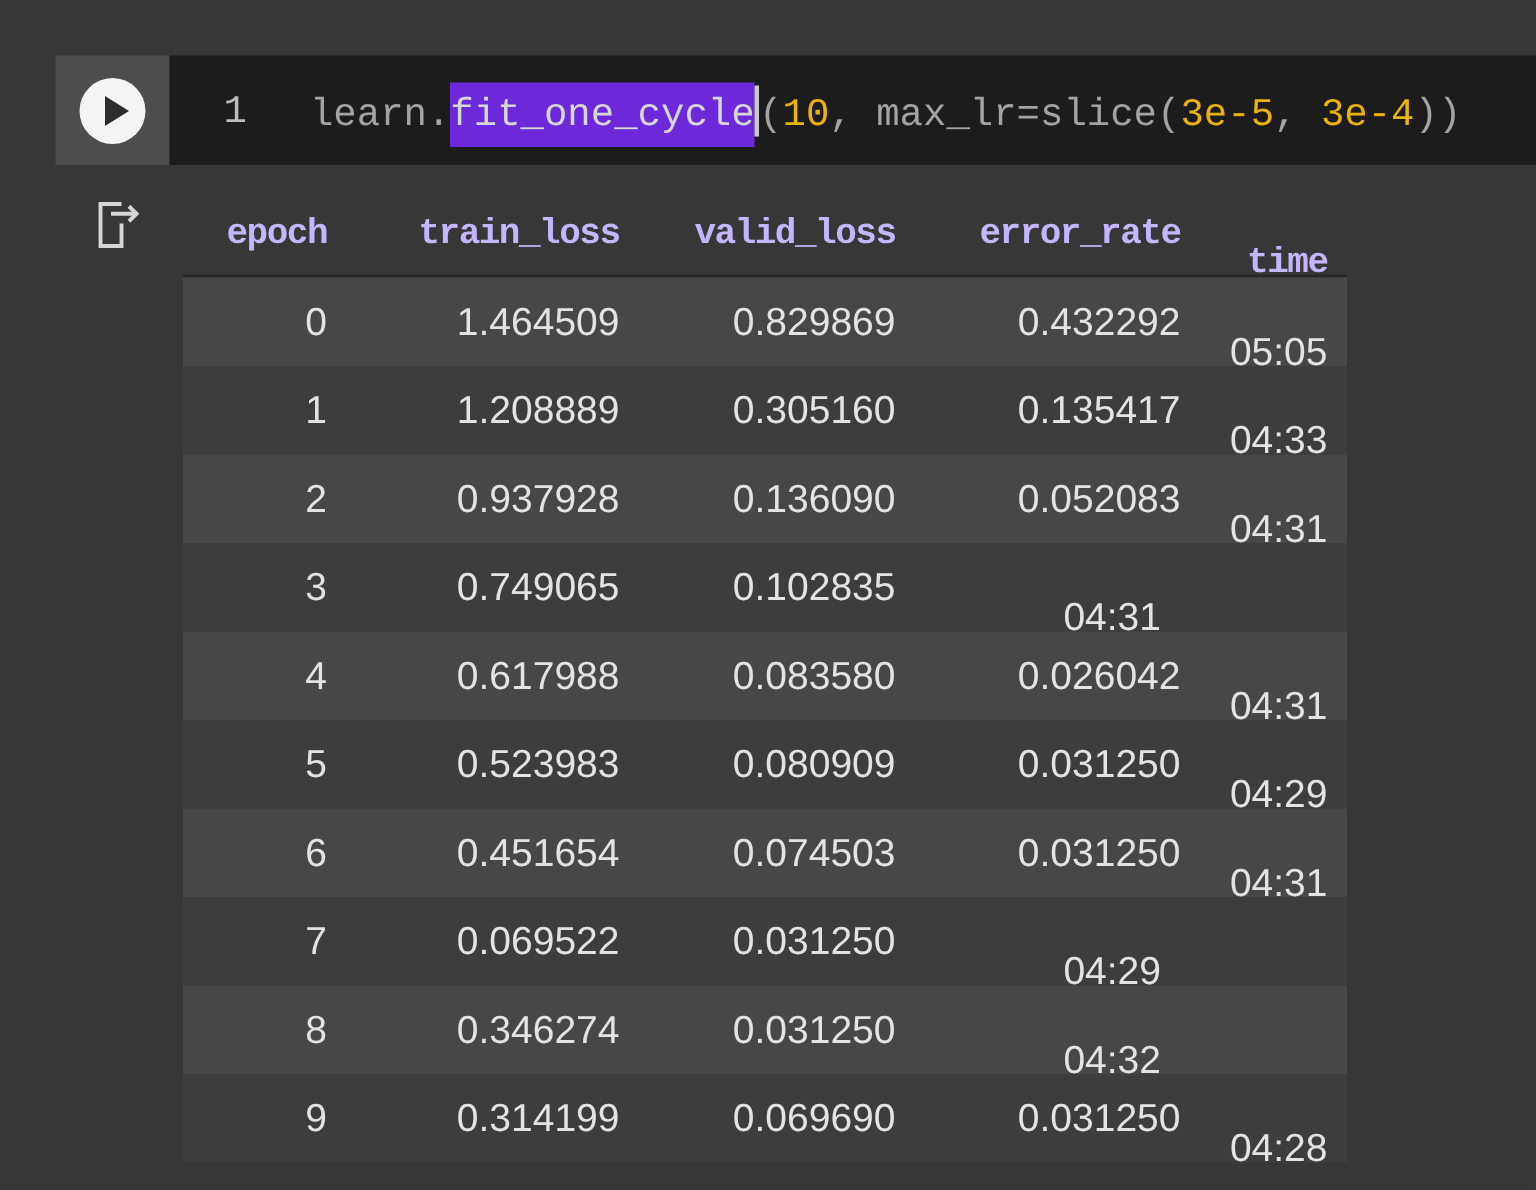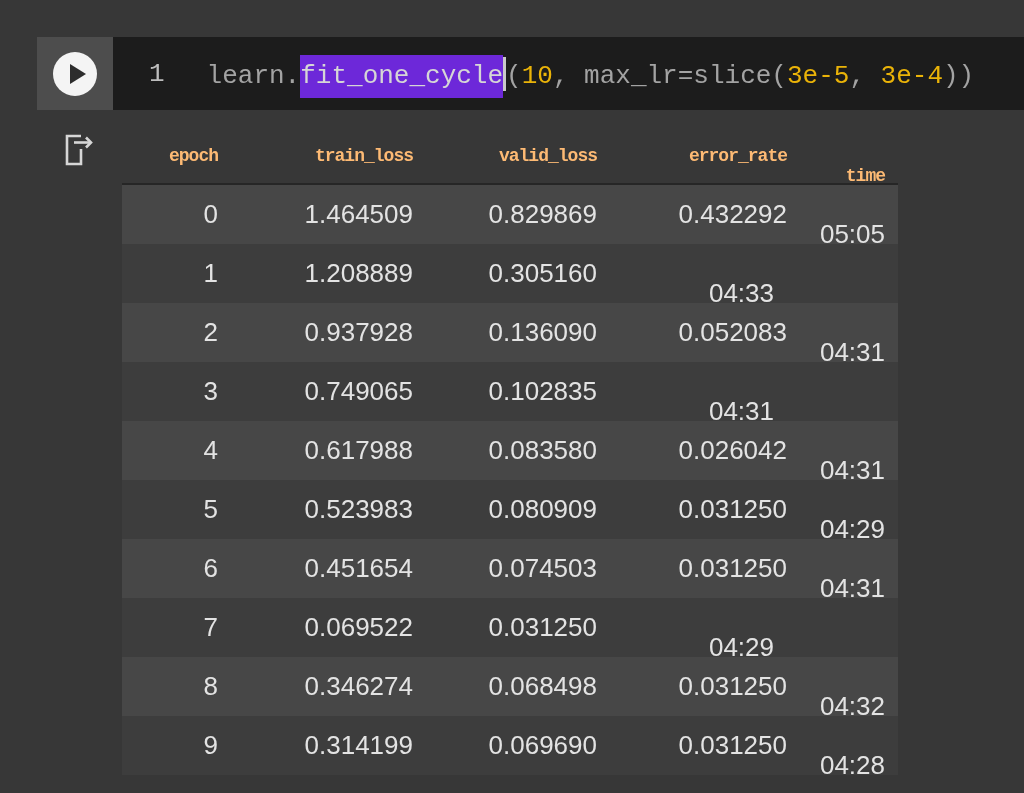--- a/index.html
+++ b/index.html
@@ -95,23 +95,23 @@
   .trow > div {
     text-align: right;
     overflow: hidden;
   }
   .trow > div:last-child { padding-right: 13px; margin-top: 39px; }
   .thead {
     height: 56px;
     border-bottom: 2px solid #262626;
     font-family: "Liberation Mono", monospace;
     font-weight: bold;
-    font-size: 18px;
+    font-size: 24px;
     letter-spacing: -1px;
-    color: #fdba74;
+    color: #c4b5fd;
   }
   .tbody .trow {
     height: 59px;
     font-size: 26px;
     color: #e3e3e3;
   }
   .tbody .trow:nth-child(odd)  { background: #474747; }
   .tbody .trow:nth-child(even) { background: #3d3d3d; }
 </style>
 </head>
@@ -152,20 +152,21 @@
           <div>0</div>
           <div>1.464509</div>
           <div>0.829869</div>
           <div>0.432292</div>
           <div>05:05</div>
         </div>
         <div class="trow">
           <div>1</div>
           <div>1.208889</div>
           <div>0.305160</div>
+          <div>0.135417</div>
           <div>04:33</div>
         </div>
         <div class="trow">
           <div>2</div>
           <div>0.937928</div>
           <div>0.136090</div>
           <div>0.052083</div>
           <div>04:31</div>
         </div>
         <div class="trow">
@@ -197,21 +198,20 @@
         </div>
         <div class="trow">
           <div>7</div>
           <div>0.069522</div>
           <div>0.031250</div>
           <div>04:29</div>
         </div>
         <div class="trow">
           <div>8</div>
           <div>0.346274</div>
-          <div>0.068498</div>
           <div>0.031250</div>
           <div>04:32</div>
         </div>
         <div class="trow">
           <div>9</div>
           <div>0.314199</div>
           <div>0.069690</div>
           <div>0.031250</div>
           <div>04:28</div>
         </div>

